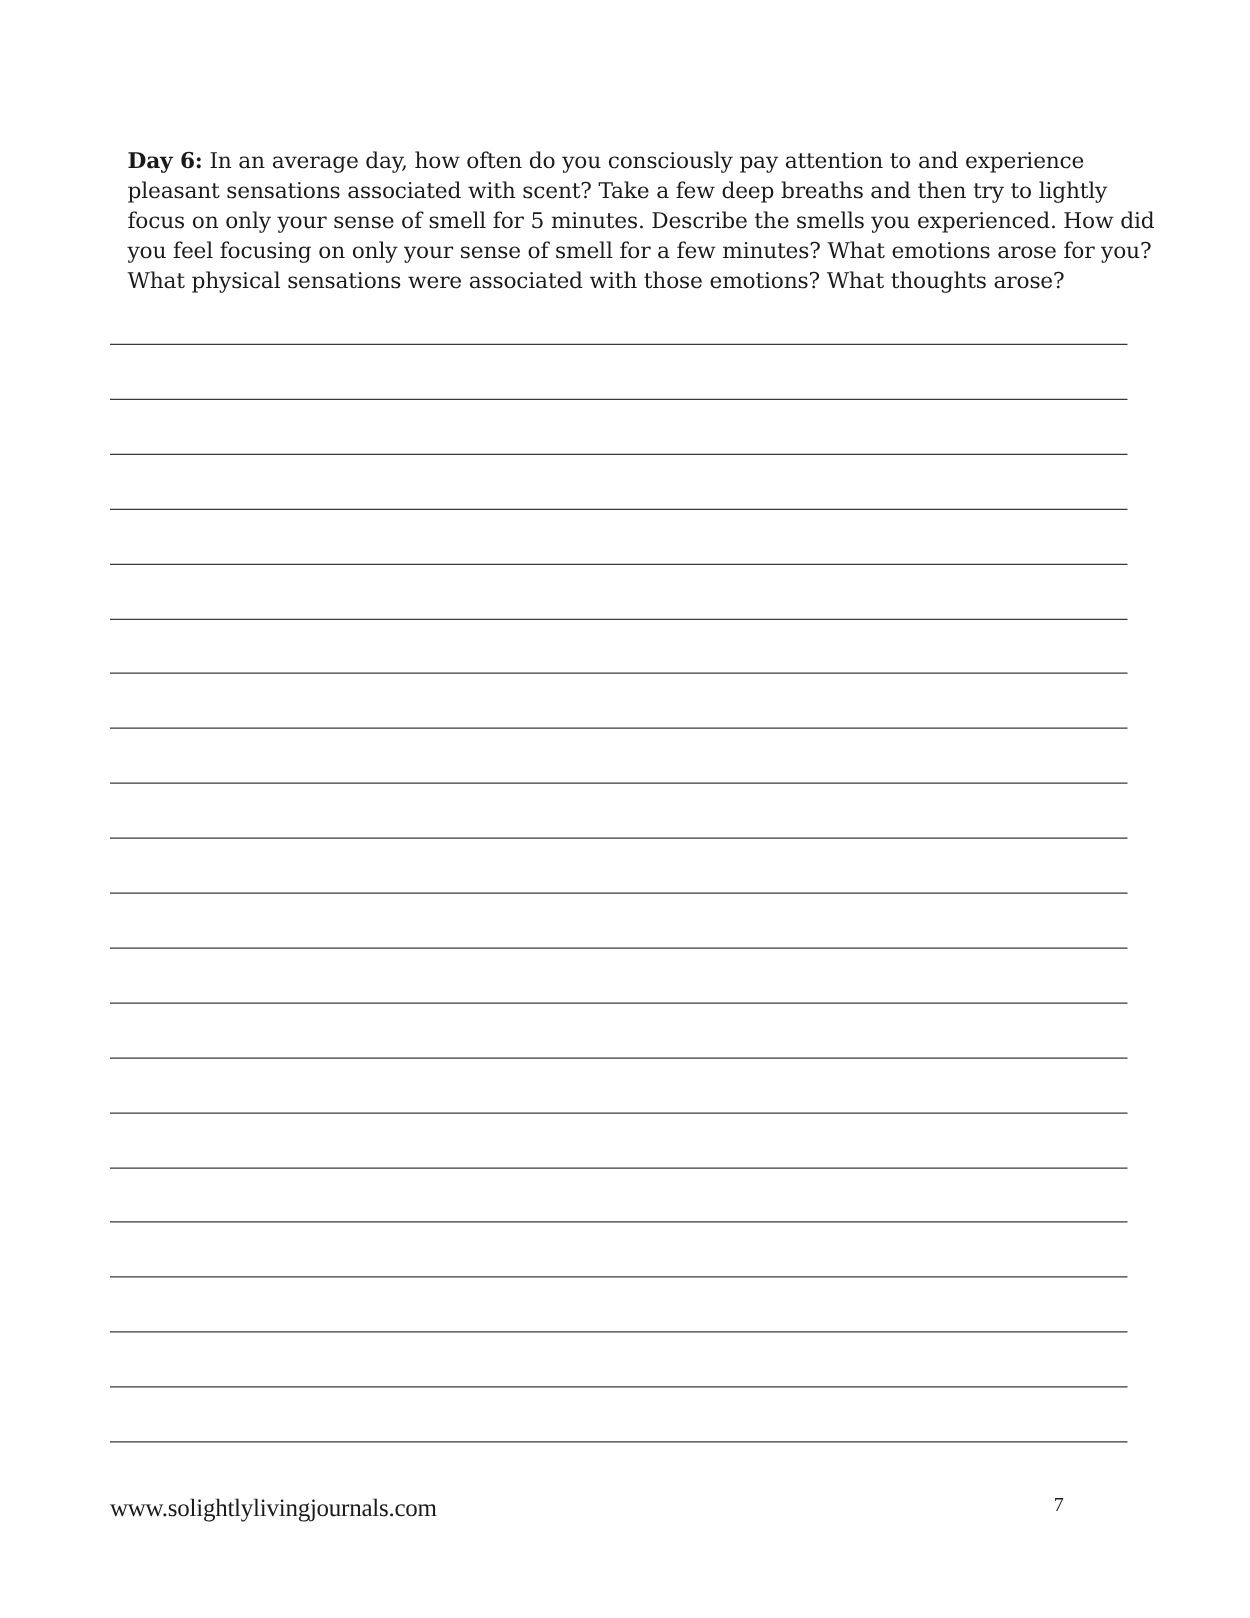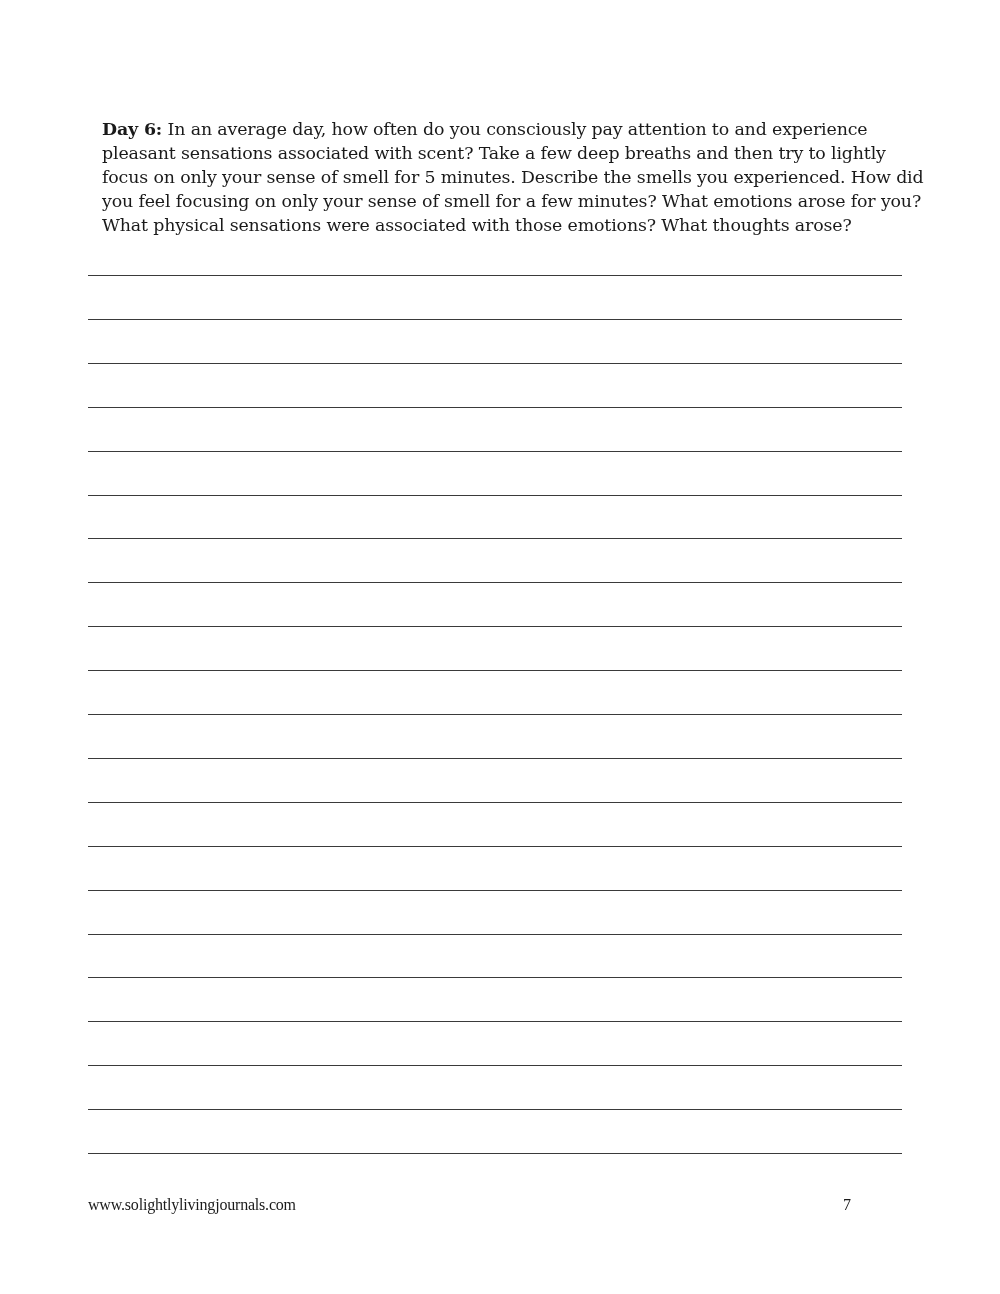--- a/index.html
+++ b/index.html
@@ -5,21 +5,21 @@
     html, body { margin: 0; padding: 0; background: #ffffff; }
     body { width: 1000px; height: 1294px; position: relative; overflow: hidden;
            font-family: "DejaVu Serif", "Liberation Serif", serif; color: #1a1a1a; }
     .prompt { position: absolute; left: 102px; top: 117px; width: 830px;
               font-size: 17.4px; line-height: 24px; letter-spacing: -0.15px; }
     .prompt b { font-weight: bold; }
     .lines { position: absolute; left: 88px; top: 275px; width: 814px; }
     .line { position: absolute; left: 0; width: 814px; height: 0;
             border-top: 1.6px solid #3a3a3a; }
     .footer-url { position: absolute; left: 88px; top: 1196px;
-                  font-family: "Liberation Serif", serif; font-size: 16px; letter-spacing: -0.2px; }
+                  font-family: "Liberation Serif", serif; font-size: 20px; letter-spacing: -0.2px; }
     .page-num { position: absolute; left: 843px; top: 1196px;
                 font-family: "Liberation Serif", serif; font-size: 16px; }
   </style>
 </head>
 <body>
 
 <div class="prompt">
   <b>Day 6:</b><span> In an average day, how often do you consciously pay attention to and experience pleasant sensations associated with scent? Take a few deep breaths and then try to lightly focus on only your sense of smell for 5 minutes. Describe the smells you experienced. How did you feel focusing on only your sense of smell for a few minutes? What emotions arose for you? What physical sensations were associated with those emotions? What thoughts arose?</span>
 </div>
 

